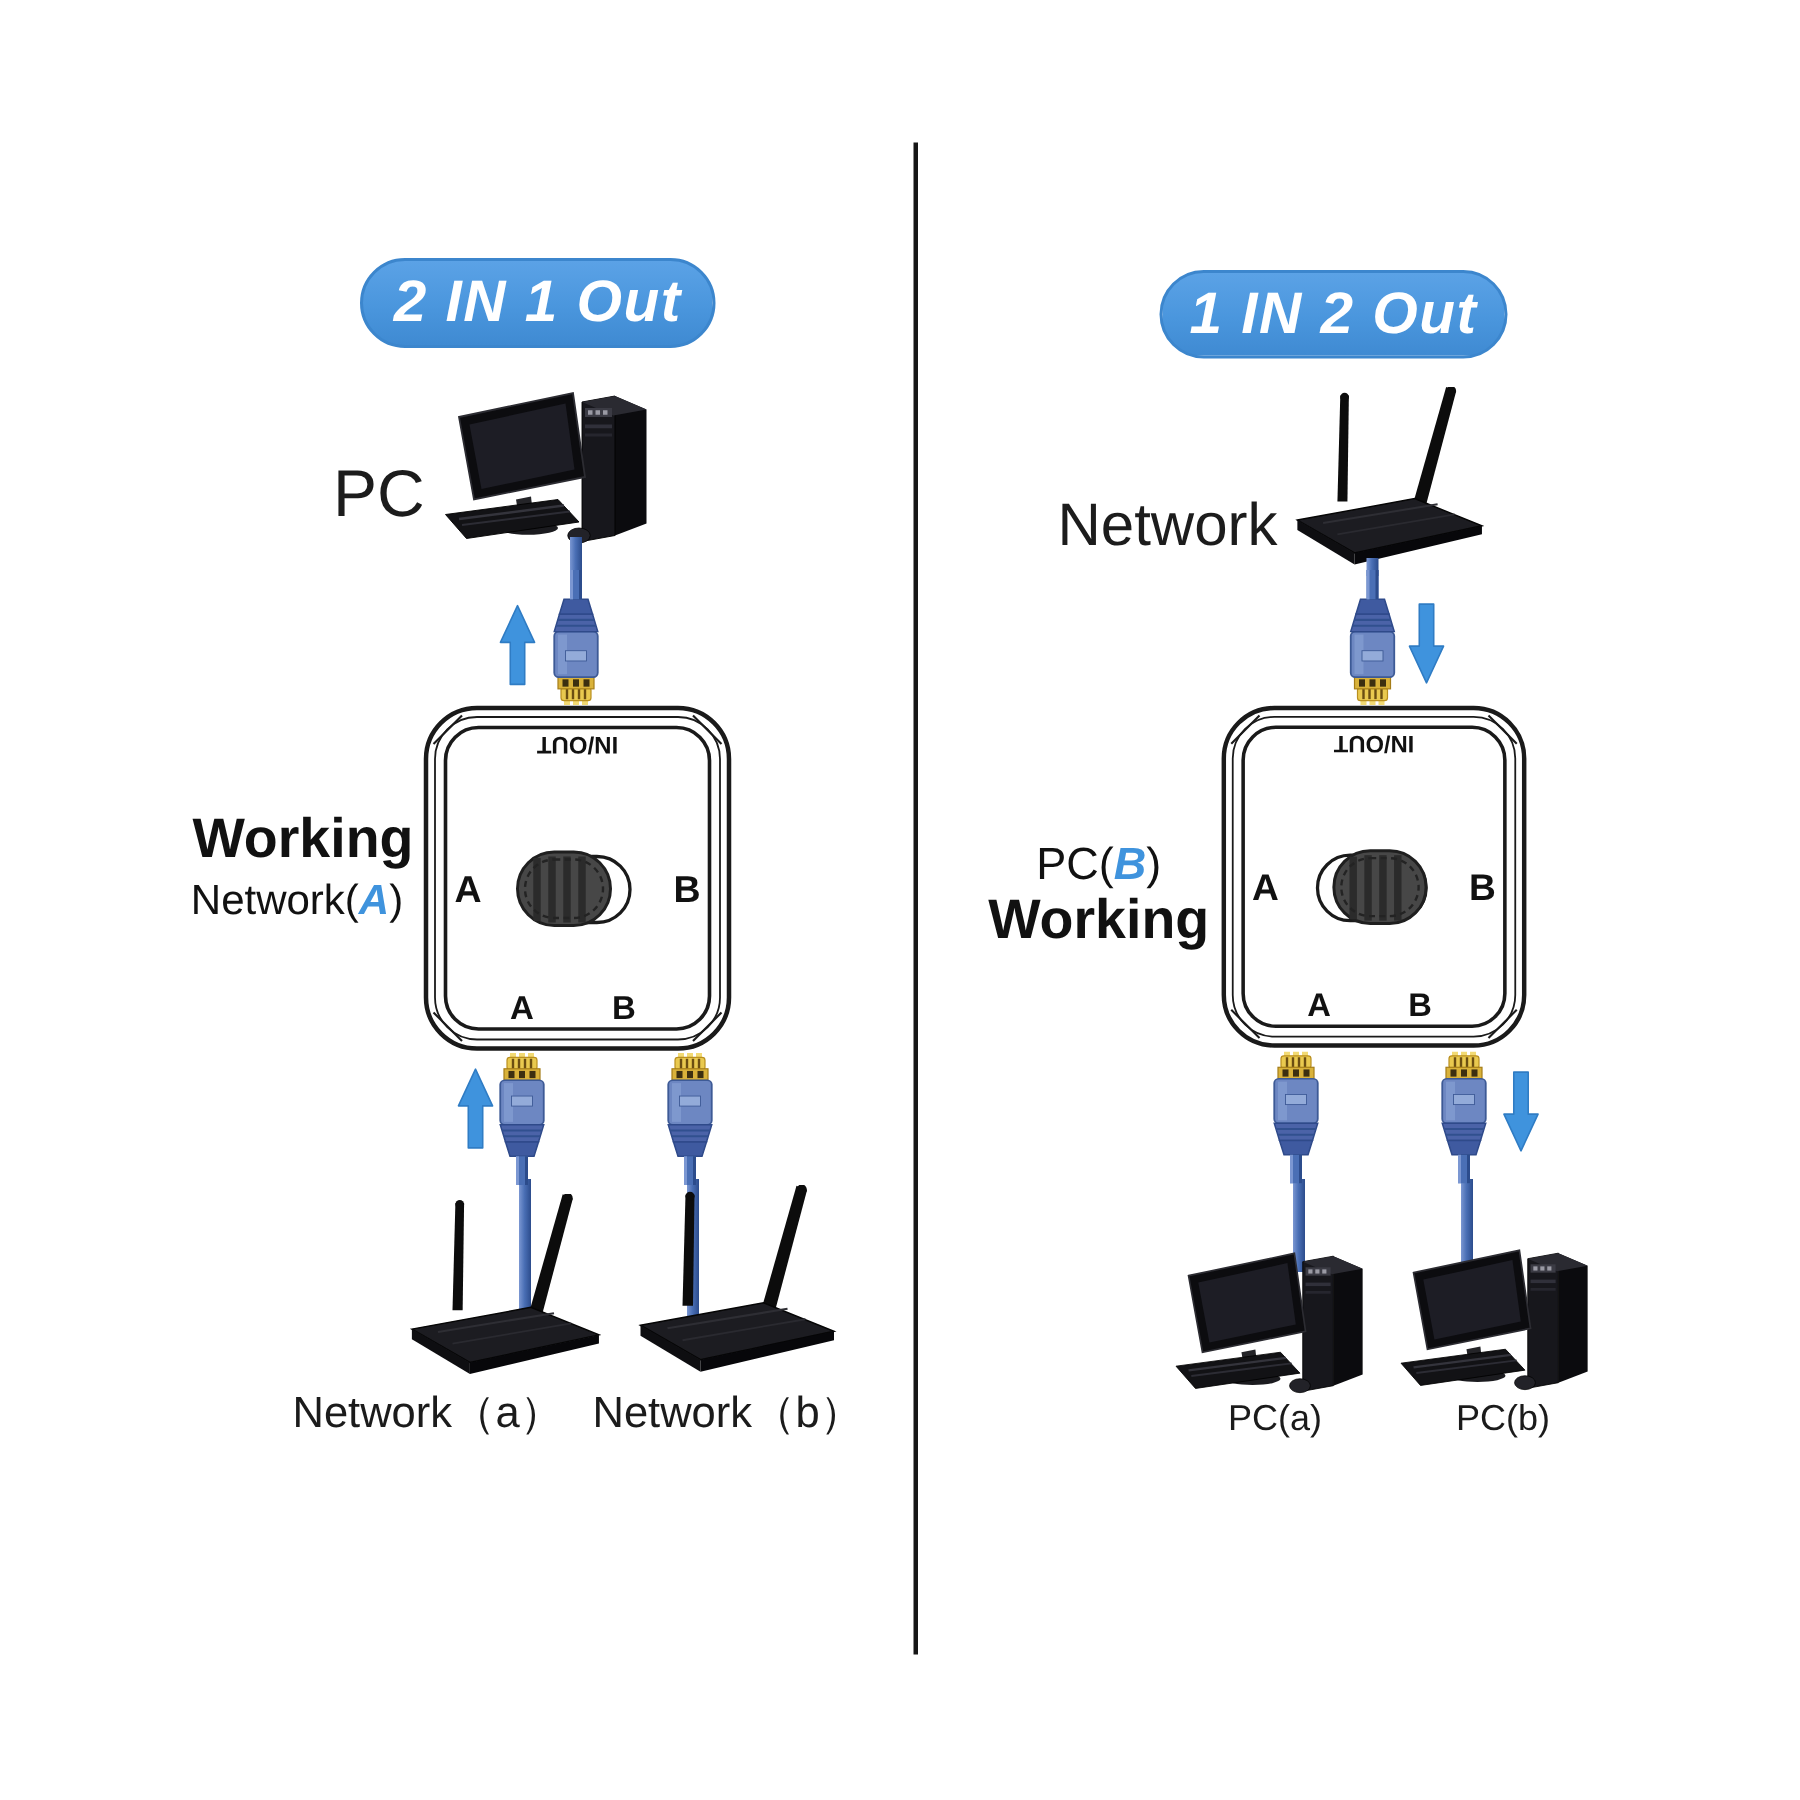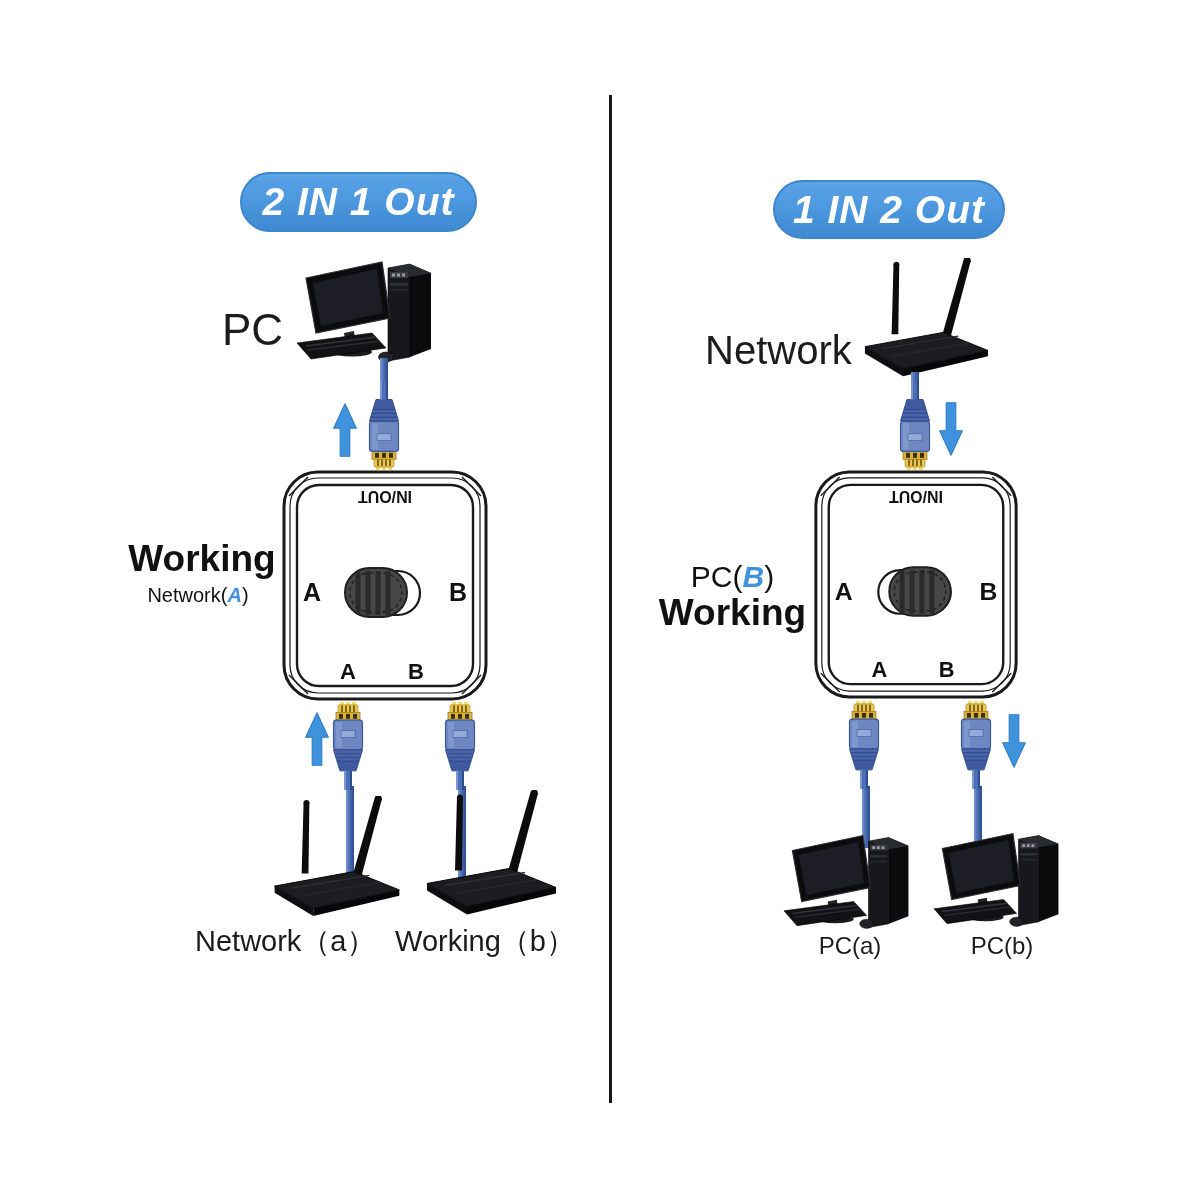--- a/index.html
+++ b/index.html
@@ -7,21 +7,21 @@
           font-family:"Liberation Sans",sans-serif;color:#1b1b1b;}
   .abs{position:absolute;}
   .divider{width:3px;background:#161616;}
   .banner{display:flex;align-items:center;justify-content:center;
           background:linear-gradient(180deg,#5ba2e6 0%,#4a96dd 55%,#3f8ad2 100%);
           border:2px solid #3c86cd;border-radius:30px;
           color:#ffffff;font-weight:bold;font-style:italic;font-size:39px;letter-spacing:1px;}
   .big-label{font-size:44px;color:#1c1c1c;margin-top:21px;}
   .mid-label{font-size:40px;color:#1c1c1c;}
   .working{font-size:37px;font-weight:800;color:#111;text-align:center;}
-  .port-label{font-size:20px;color:#111;text-align:center;white-space:nowrap;}
+  .port-label{font-size:28px;color:#111;text-align:center;white-space:nowrap;}
   .port-label .accent{color:#3f93dd;font-weight:bold;font-style:italic;}
   .dev-label{font-size:29px;color:#1b1b1b;text-align:right;white-space:nowrap;}
   .pc-label{font-size:24px;color:#1b1b1b;text-align:center;white-space:nowrap;}
   .cable{width:8px;background:linear-gradient(90deg,#7b97d2 0%,#4a6fb5 45%,#2c4c8c 100%);}
   .flip-v{transform:scaleY(-1);}
   svg text{font-family:"Liberation Sans",sans-serif;}
 </style>
 </head>
 <body>
 
@@ -153,21 +153,21 @@
   </svg>
 
   <svg class="abs" style="left:263px;top:796px;" width="145" height="126" viewBox="0 0 150 130">
     <use href="#def-router"></use>
   </svg>
   <svg class="abs" style="left:415px;top:790px;" width="150" height="131" viewBox="0 0 150 130">
     <use href="#def-router"></use>
   </svg>
 
   <div class="abs dev-label" style="left:195px;top:922px;width:180px;">Network（a）</div>
-  <div class="abs dev-label" style="left:395px;top:922px;width:180px;">Working（b）</div>
+  <div class="abs dev-label" style="left:395px;top:922px;width:180px;">Network（b）</div>
 
   <div class="abs banner" style="left:773px;top:180px;width:228px;height:55px;">
     <span>1 IN 2 Out</span>
   </div>
 
   <div class="abs mid-label" style="left:705px;top:328px;">Network</div>
 
   <svg class="abs" style="left:845px;top:258px;" width="160" height="124" viewBox="0 0 150 130">
     <use href="#def-router"></use>
   </svg>

